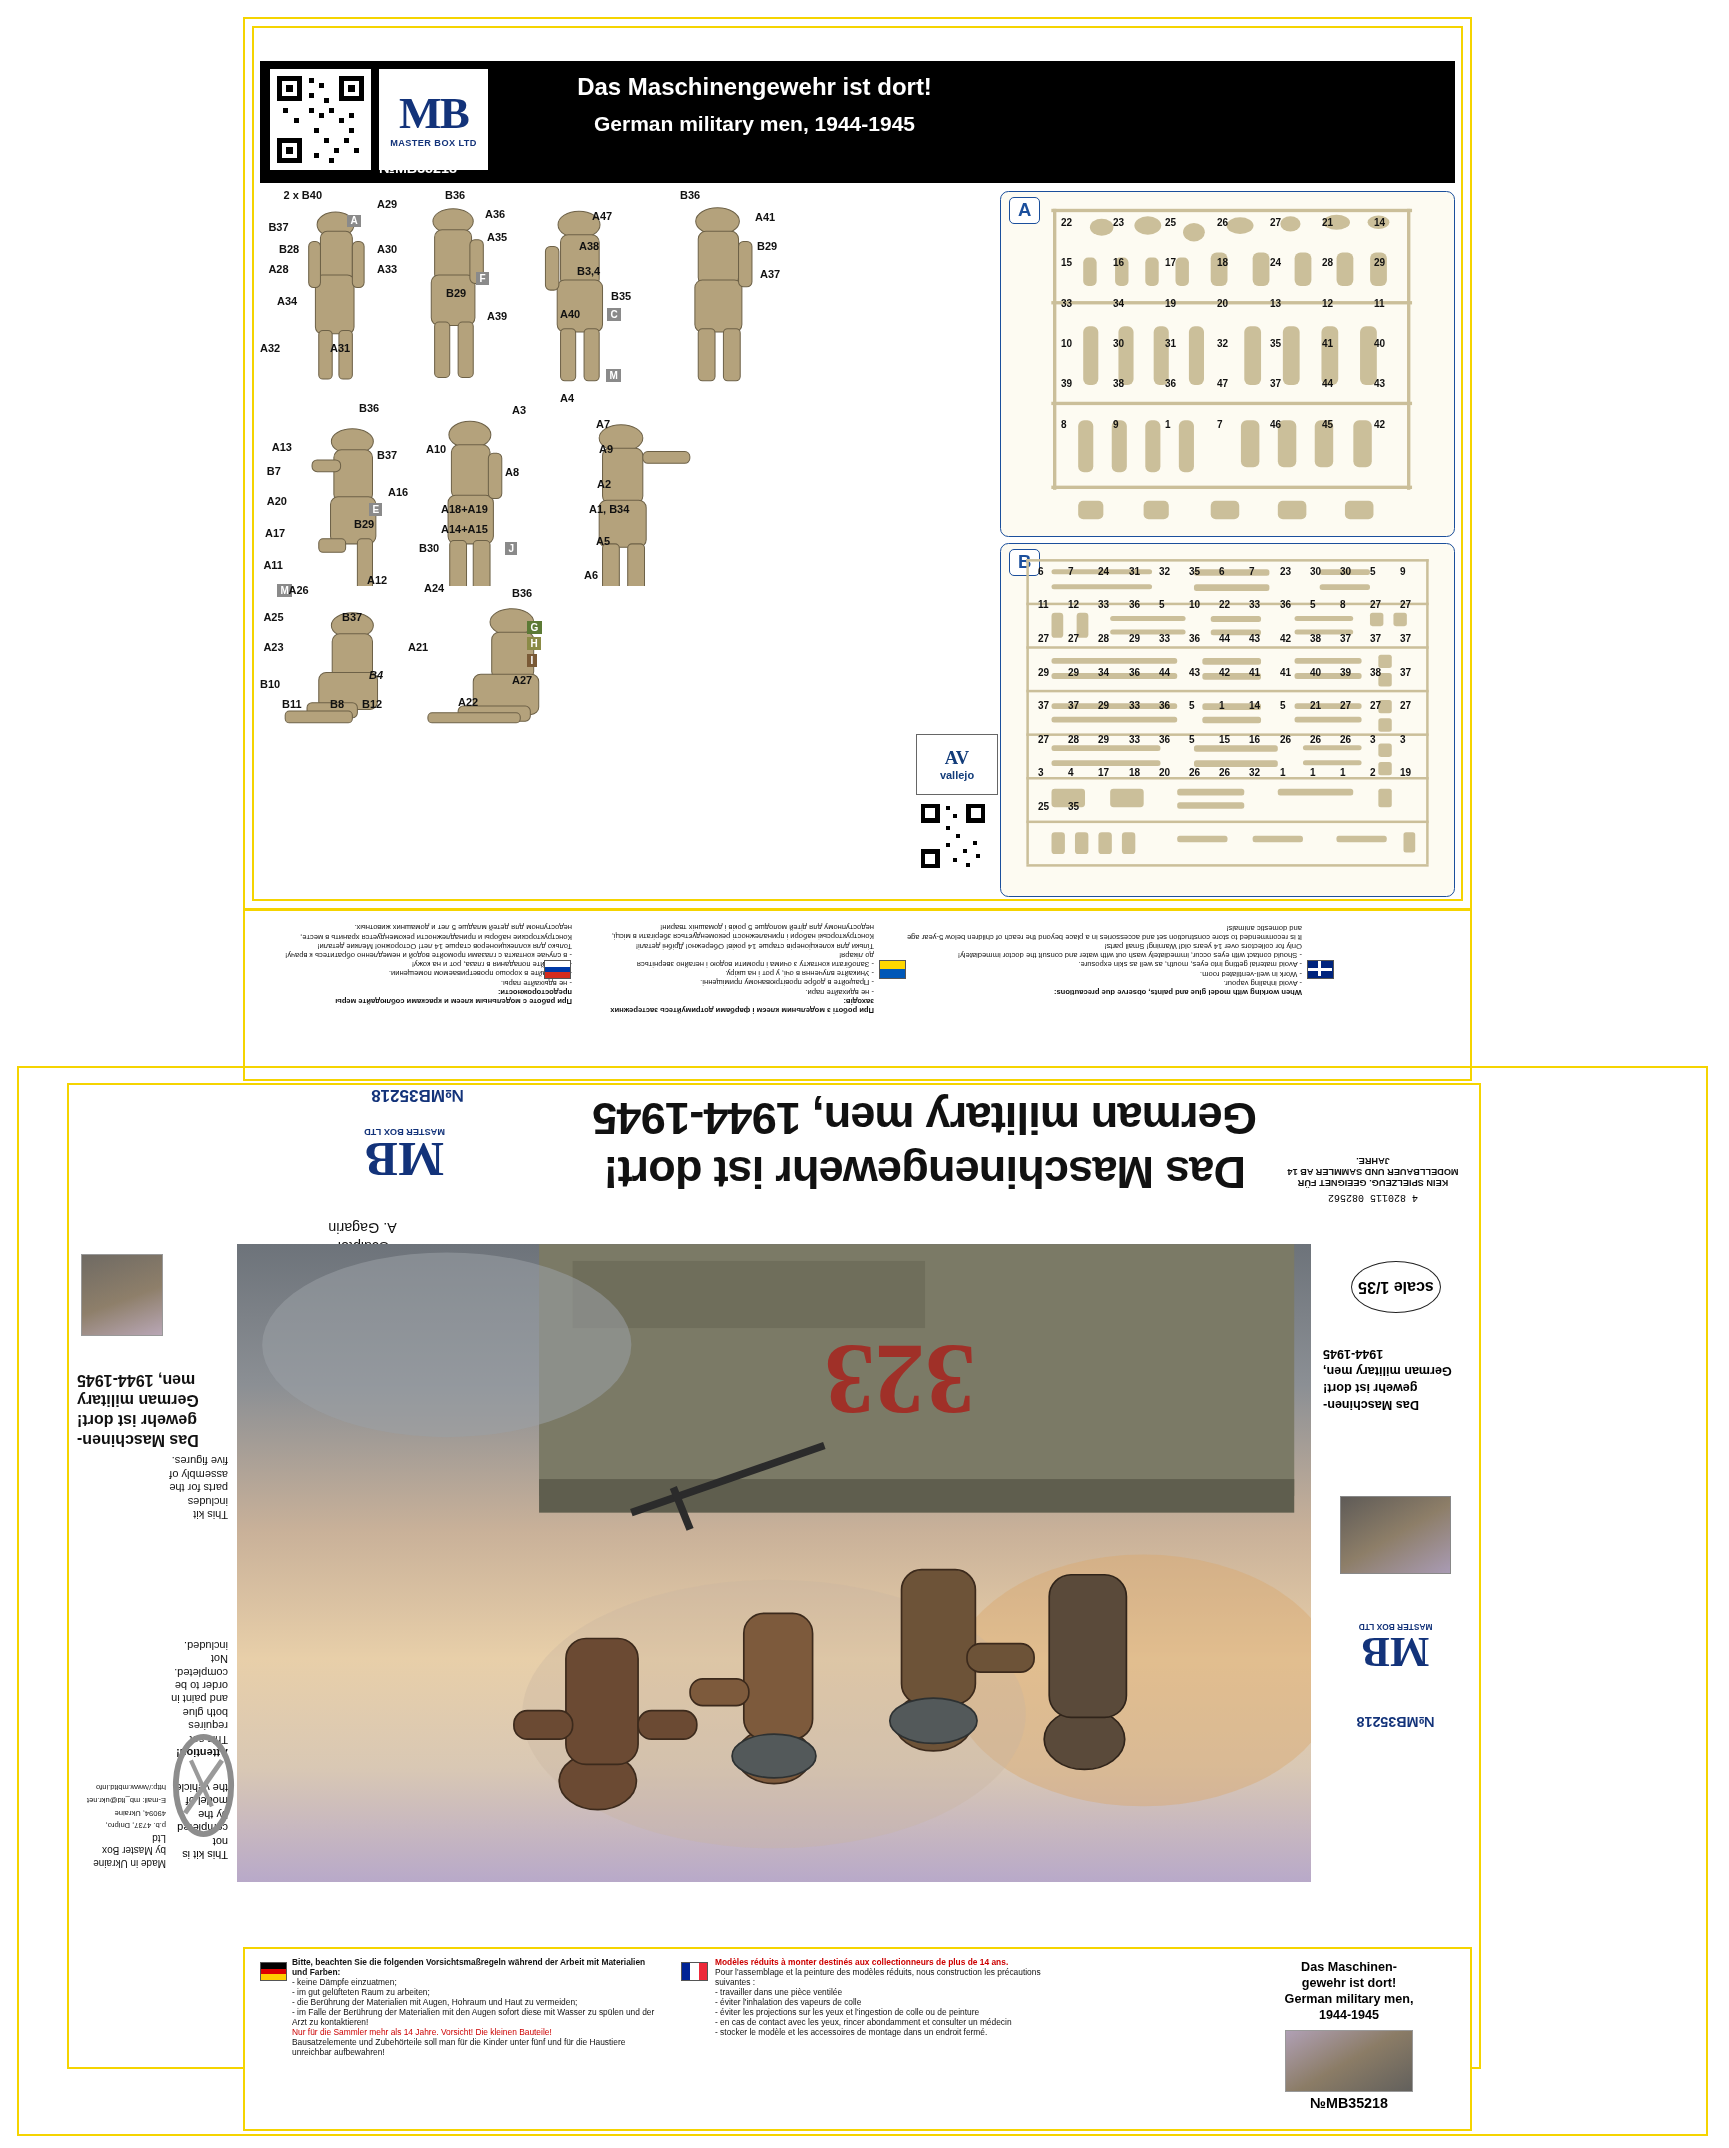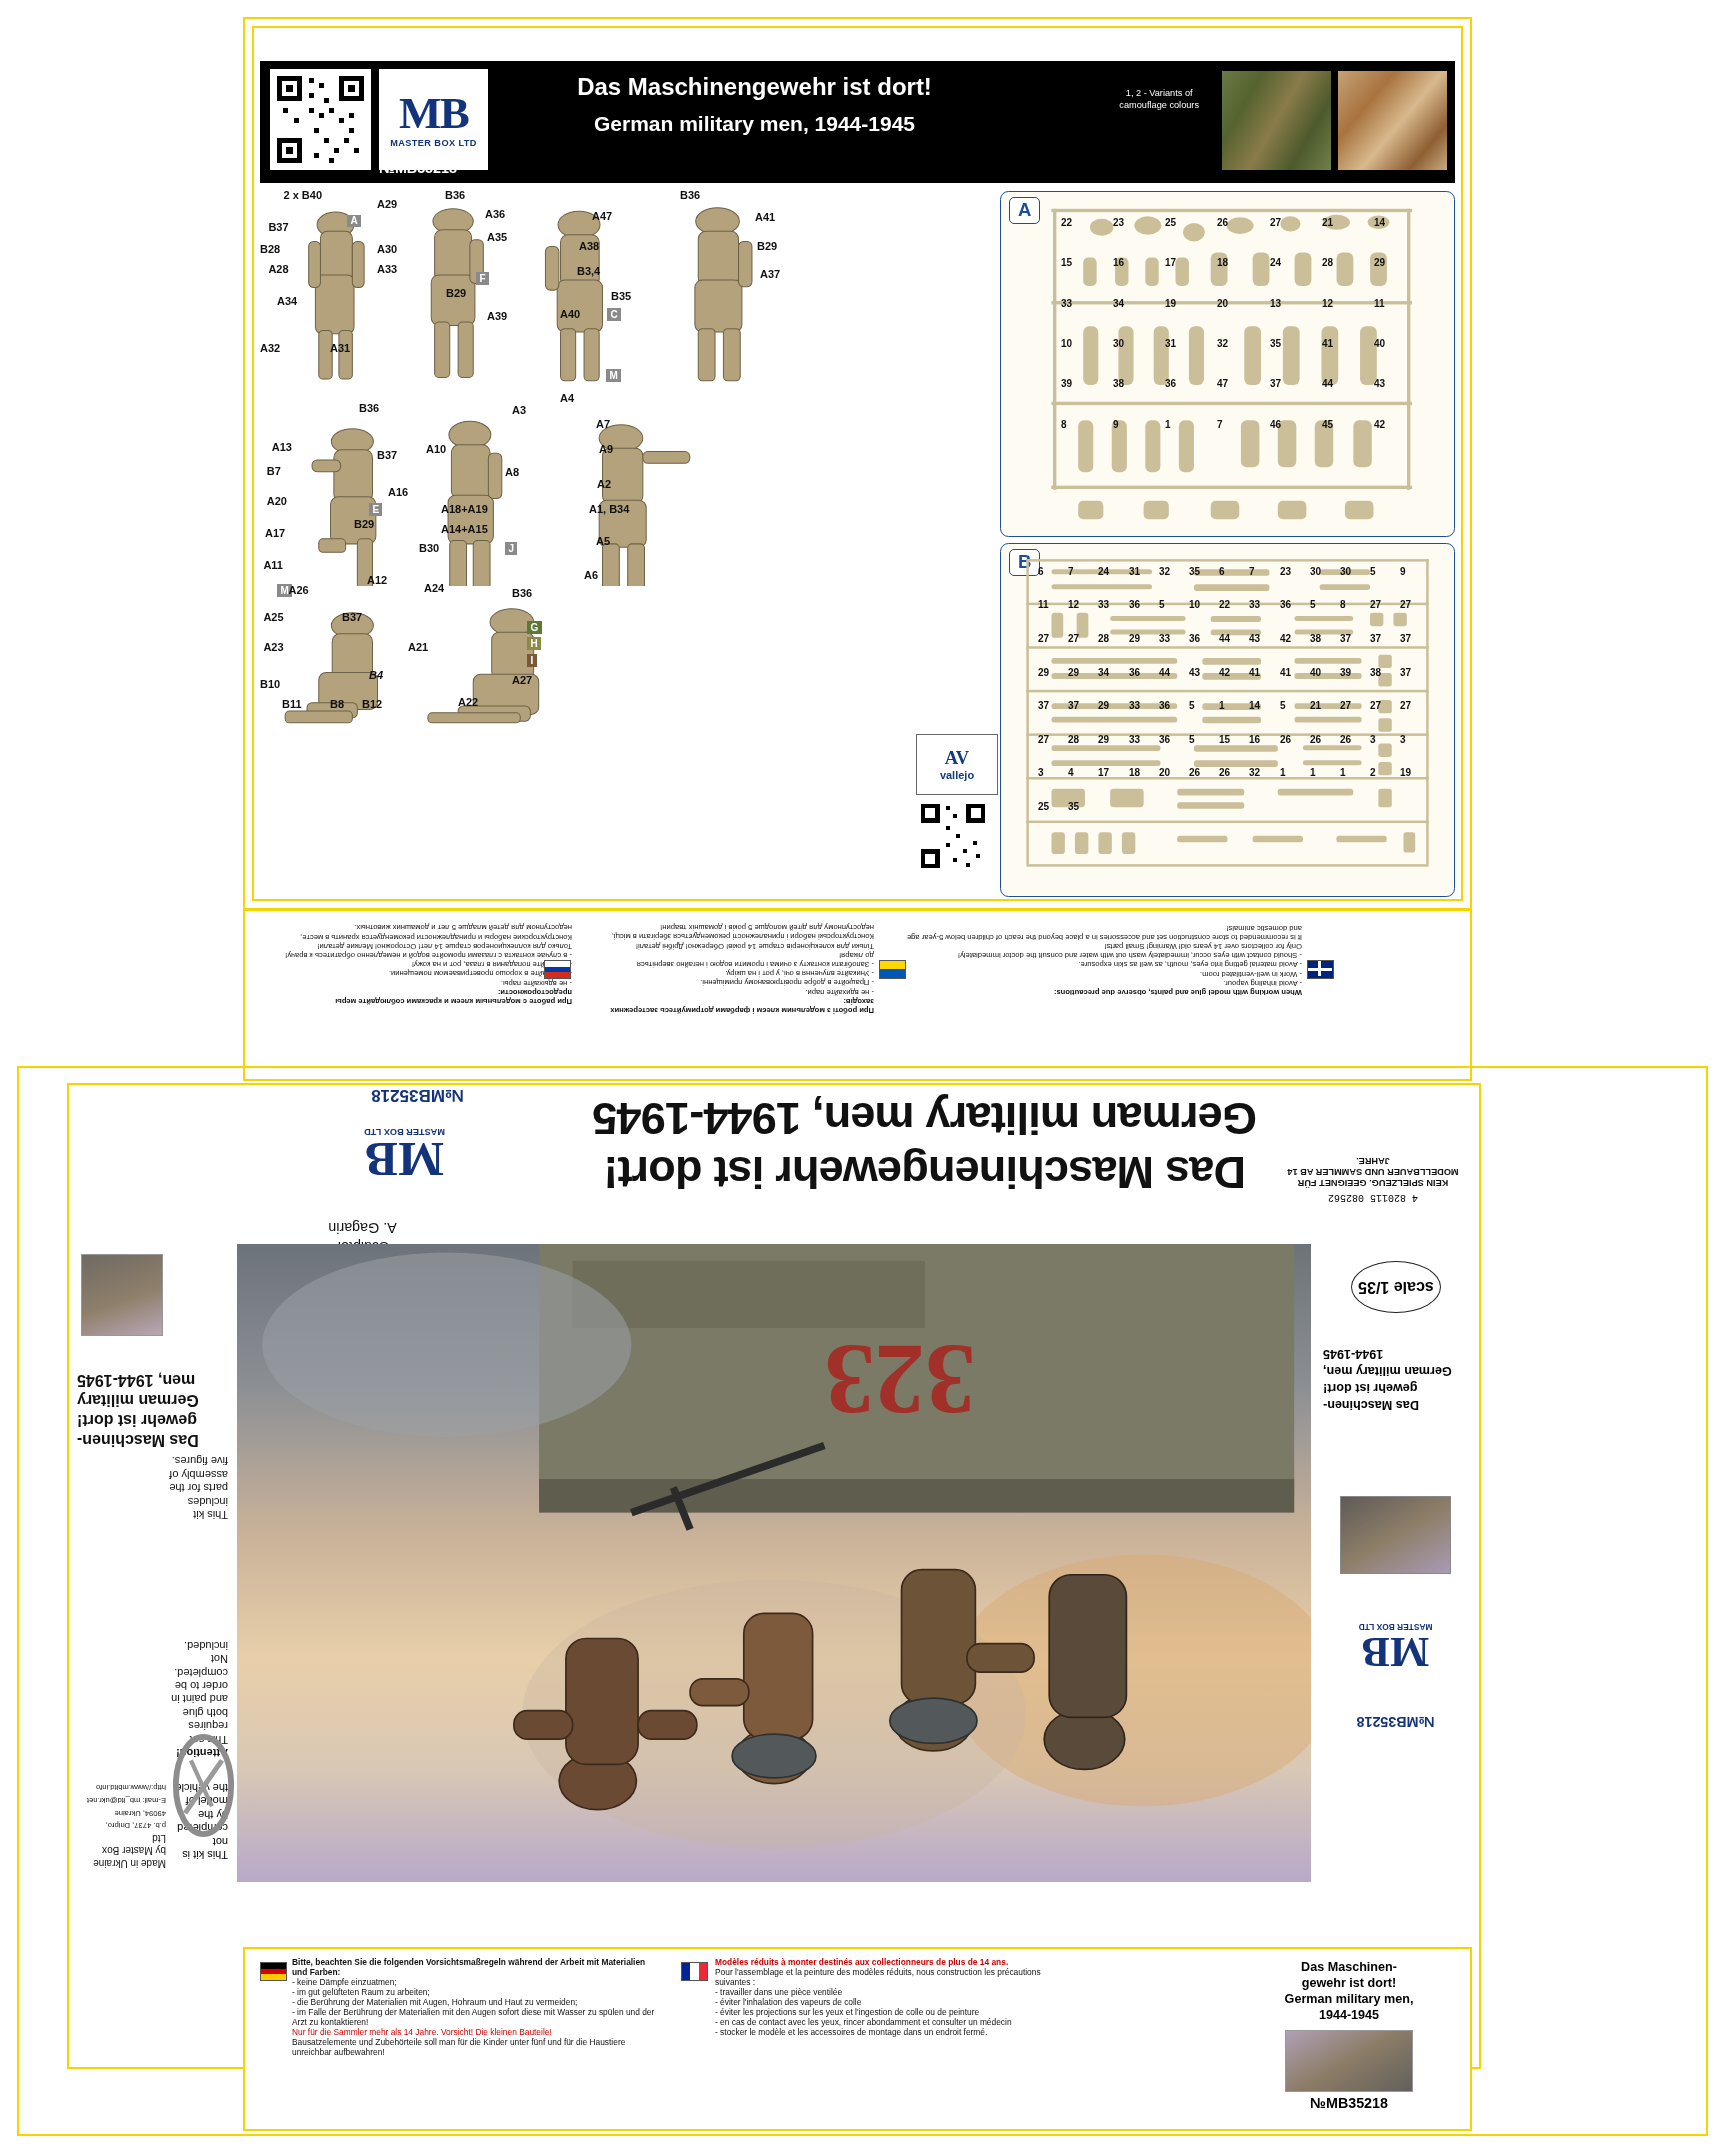--- a/index.html
+++ b/index.html
@@ -127,27 +127,20 @@
     </div>
     <div id="mblogo">
       <div class="mb">MB</div>
       <div class="mbsub">MASTER BOX LTD</div>
     </div>
     <div id="titleblock">
       <div class="t1">Das Maschinengewehr ist dort!</div>
       <div class="t2">German military men, 1944-1945</div>
     </div>
     <div id="artnum">№MB35218</div>
-    <div id="camoblock">
-      <div id="camotext">1, 2 - Variants of camouflage colours</div>
-      <div class="camonum" style="left:128px;">1</div>
-      <div class="camonum" style="left:243px;">2</div>
-      <div class="camoimg" id="camo1"></div>
-      <div class="camoimg" id="camo2"></div>
-    </div>
   </div>
 
   <div class="abs" style="left:15px;top:172px;width:722px;height:705px;">
 
     <svg width="722" height="210" style="position:absolute;left:0;top:0" viewBox="0 0 860 250">
       <g fill="#b4a27c" stroke="#6d6147" stroke-width="1.2">
         <ellipse cx="90" cy="40" rx="22" ry="15"></ellipse>
           <rect x="72" y="48" width="38" height="60" rx="8"></rect>
         <rect x="66" y="100" width="46" height="70" rx="8"></rect>
           <rect x="70" y="166" width="16" height="58" rx="5"></rect>
@@ -170,21 +163,21 @@
           <rect x="522" y="48" width="48" height="64" rx="9"></rect>
         <rect x="518" y="106" width="56" height="62" rx="9"></rect>
           <rect x="522" y="164" width="20" height="62" rx="5"></rect>
         <rect x="552" y="164" width="20" height="62" rx="5"></rect>
           <rect x="570" y="60" width="16" height="54" rx="6"></rect>
       </g>
     </svg>
 
     <div class="callout" style="left:23.5px;top:-1.7px;">2 x B40</div>
     <div class="callout" style="left:8.4px;top:30px;">B37</div>
-    <div class="callout" style="left:0;top:52px;text-align:center;">B28</div>
+    <div class="callout" style="left:19px;top:52px;text-align:center;">B28</div>
     <div class="callout" style="left:8.4px;top:72px;">A28</div>
     <div class="callout" style="left:17px;top:104px;">A34</div>
     <div class="callout" style="left:0px;top:151px;">A32</div>
     <div class="callout" style="left:70px;top:151px;">A31</div>
     <div class="lbl-box" style="left:87px;top:23.5px;">A</div>
     <div class="callout" style="left:117px;top:6.7px;">A29</div>
     <div class="callout" style="left:117px;top:52px;">A30</div>
     <div class="callout" style="left:117px;top:72px;">A33</div>
     <div class="callout" style="left:185px;top:-1.7px;">B36</div>
     <div class="callout" style="left:227px;top:40px;">A35</div>

